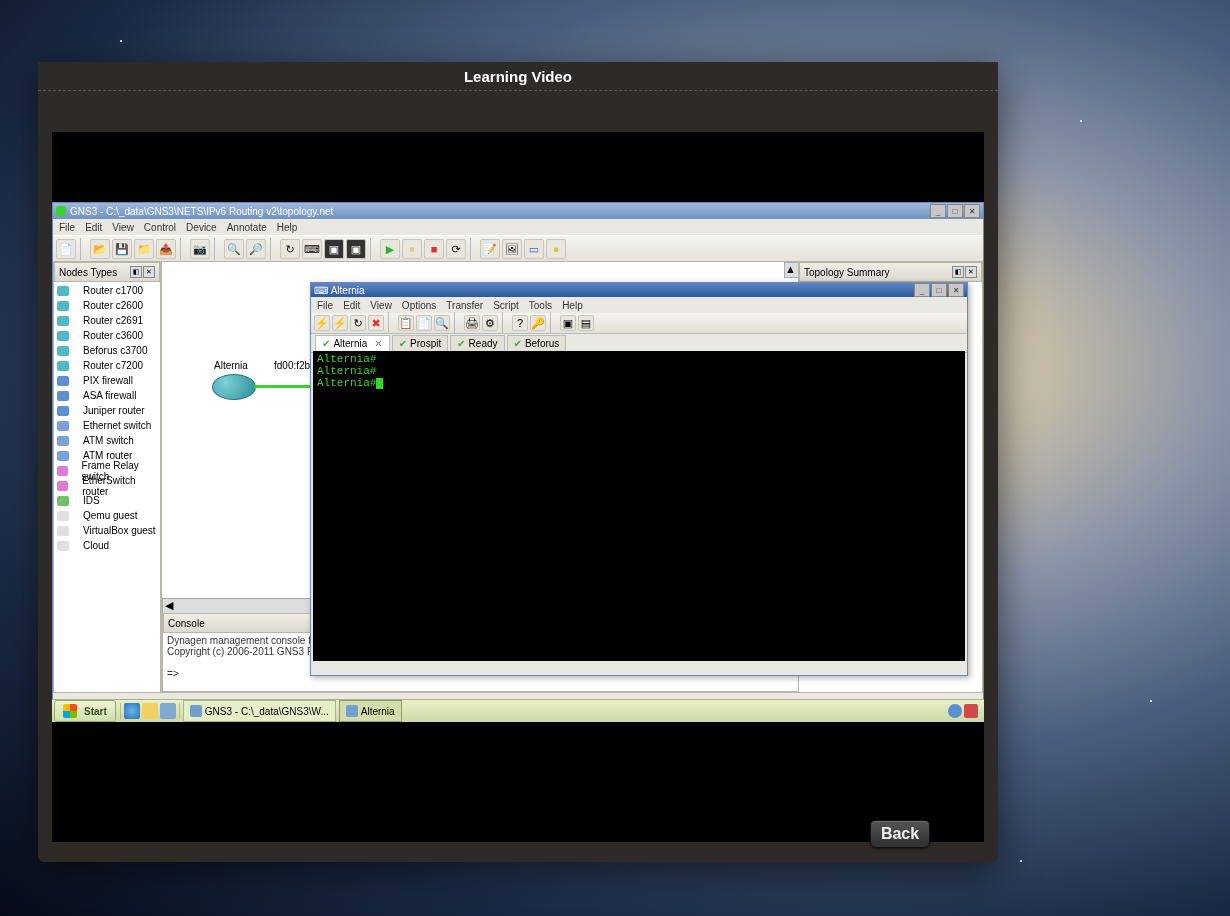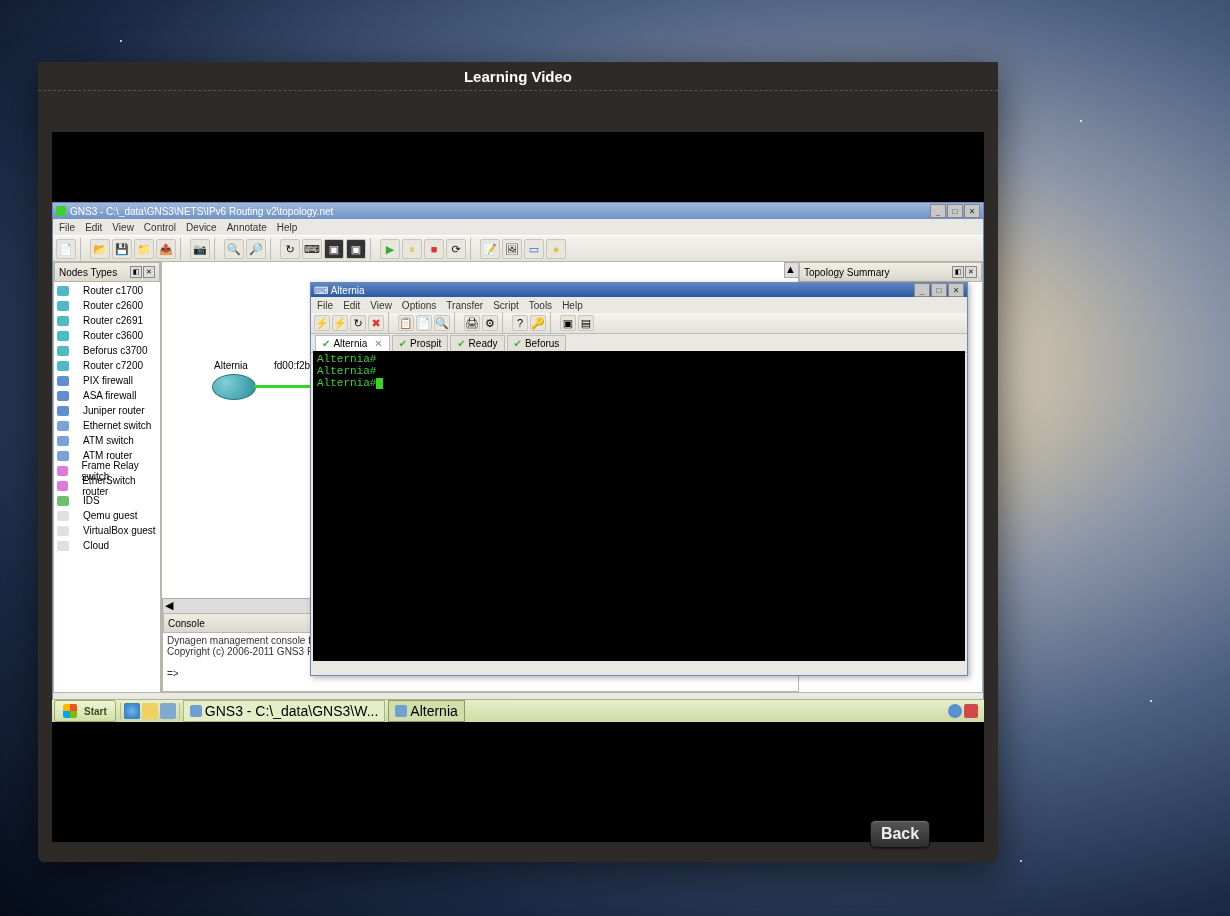--- a/index.html
+++ b/index.html
@@ -46,21 +46,21 @@
 .ttab{height:16px;padding:0 6px;background:#fff;border:1px solid #bbb;border-bottom:none;font-size:10px;display:flex;align-items:center;gap:3px}
 .ttab.inact{background:#e4e1d9}
 .tcheck{color:#3cb043;font-size:10px}
 .termbody{position:absolute;top:68px;left:2px;right:2px;bottom:14px;background:#000;font-family:"Courier New",monospace;font-size:11px;color:#39d42b;padding:2px 4px}
 .cursor{display:inline-block;width:7px;height:11px;background:#39d42b;vertical-align:text-bottom}
 .termstatus{position:absolute;bottom:0;left:0;right:0;height:13px;background:#eae8e2;border-top:1px solid #bbb;display:flex;font-size:9px;color:#333}
 .stcell{border-right:1px solid #bbb;padding:0 4px;display:flex;align-items:center}
 
 .taskbar{position:absolute;left:0;right:0;bottom:0;height:22px;background:linear-gradient(#e8efc9,#cddba4);border-top:1px solid #a7b583;display:flex;align-items:center;font-size:10px}
 .startbtn{height:20px;padding:0 8px;background:linear-gradient(#eef3d6,#cfe0a7);border:1px solid #99aa6e;border-radius:3px;display:flex;align-items:center;gap:7px;margin-left:2px;font-weight:bold;color:#3a4a1e}
-.tbitem{height:20px;padding:0 6px;margin-left:3px;border:1px solid #a9b784;background:#e6edc9;display:flex;align-items:center;gap:3px;font-size:14px}
+.tbitem{height:20px;padding:0 6px;margin-left:3px;border:1px solid #a9b784;background:#e6edc9;display:flex;align-items:center;gap:3px;font-size:10px}
 .tbitem.act{background:#d2dda9;border:1px solid #8c9c66}
 .qlaunch{display:flex;gap:2px;margin-left:4px;padding:0 3px;border-left:1px solid #b2c08c;border-right:1px solid #b2c08c}
 .qico{width:16px;height:16px;border-radius:2px}
 
 .backbtn{position:absolute;right:68px;bottom:14px;width:58px;height:26px;background:linear-gradient(#555,#2e2e2e);border:1px solid #111;border-radius:5px;color:#eee;font-size:16px;font-weight:bold;display:flex;align-items:center;justify-content:center;box-shadow:0 1px 2px rgba(0,0,0,.5),inset 0 1px 0 rgba(255,255,255,.15)}
 .scrollcorner{position:absolute;width:14px;height:14px;background:#ddd;border:1px solid #aaa}
 </style>
 </head>
 <body>
 

